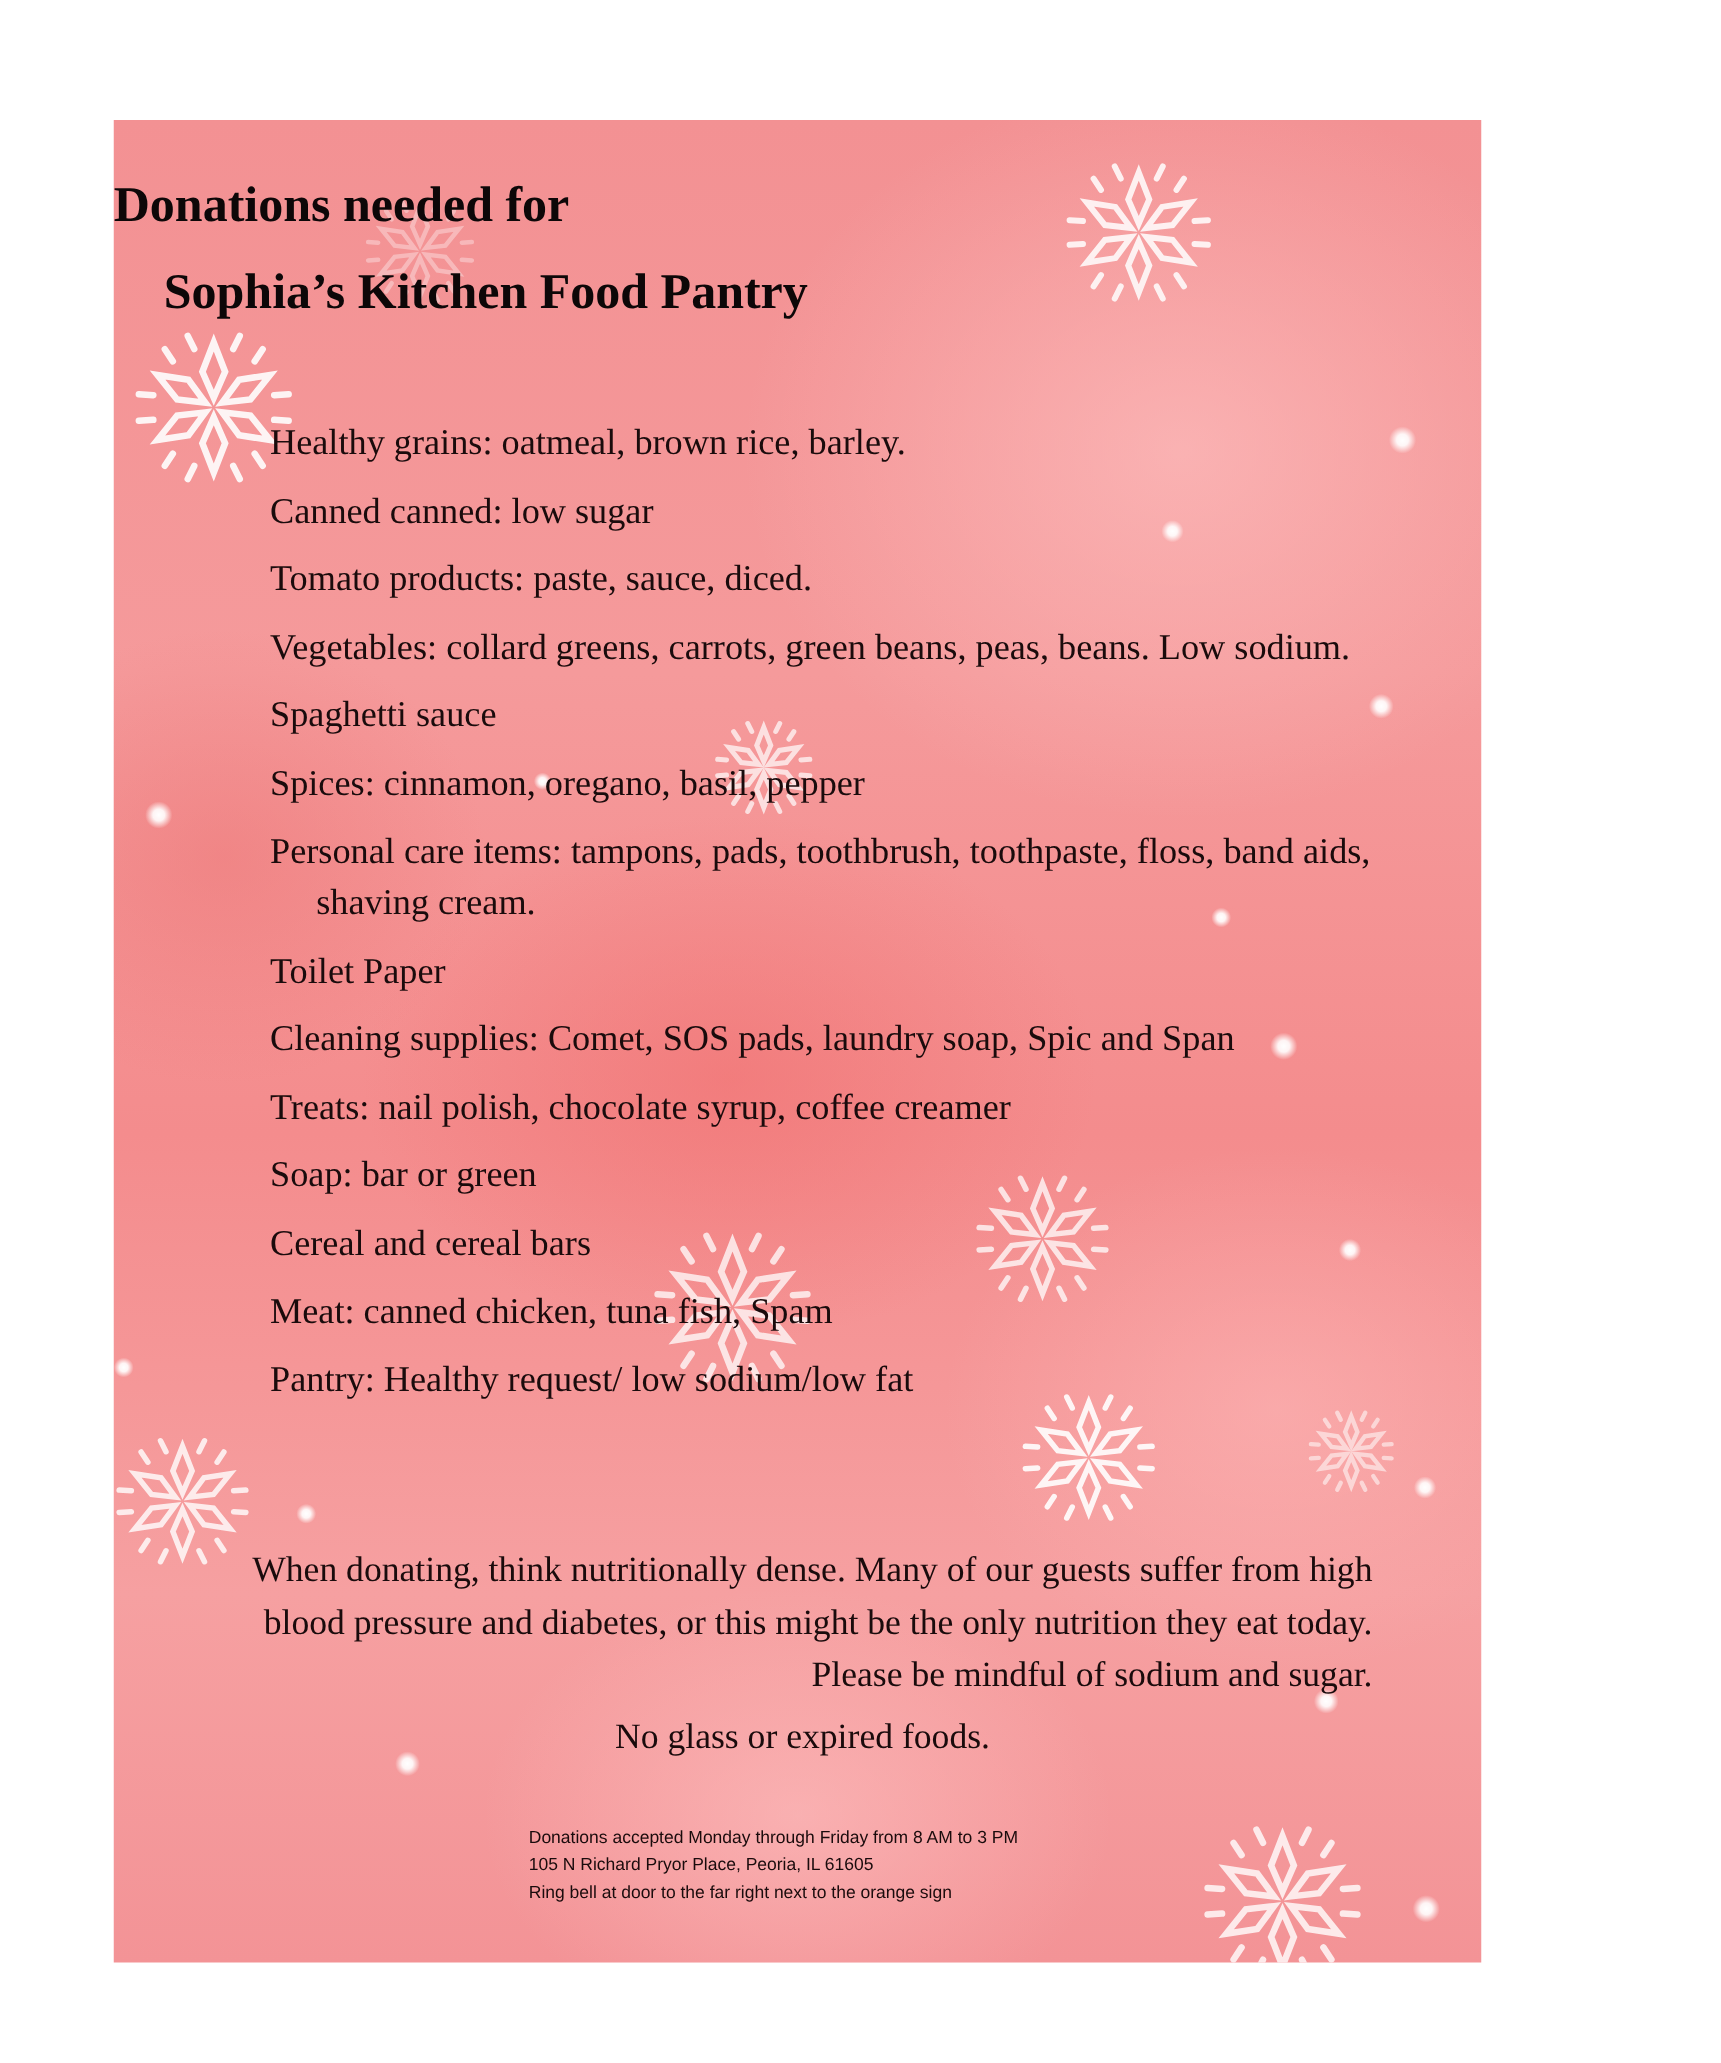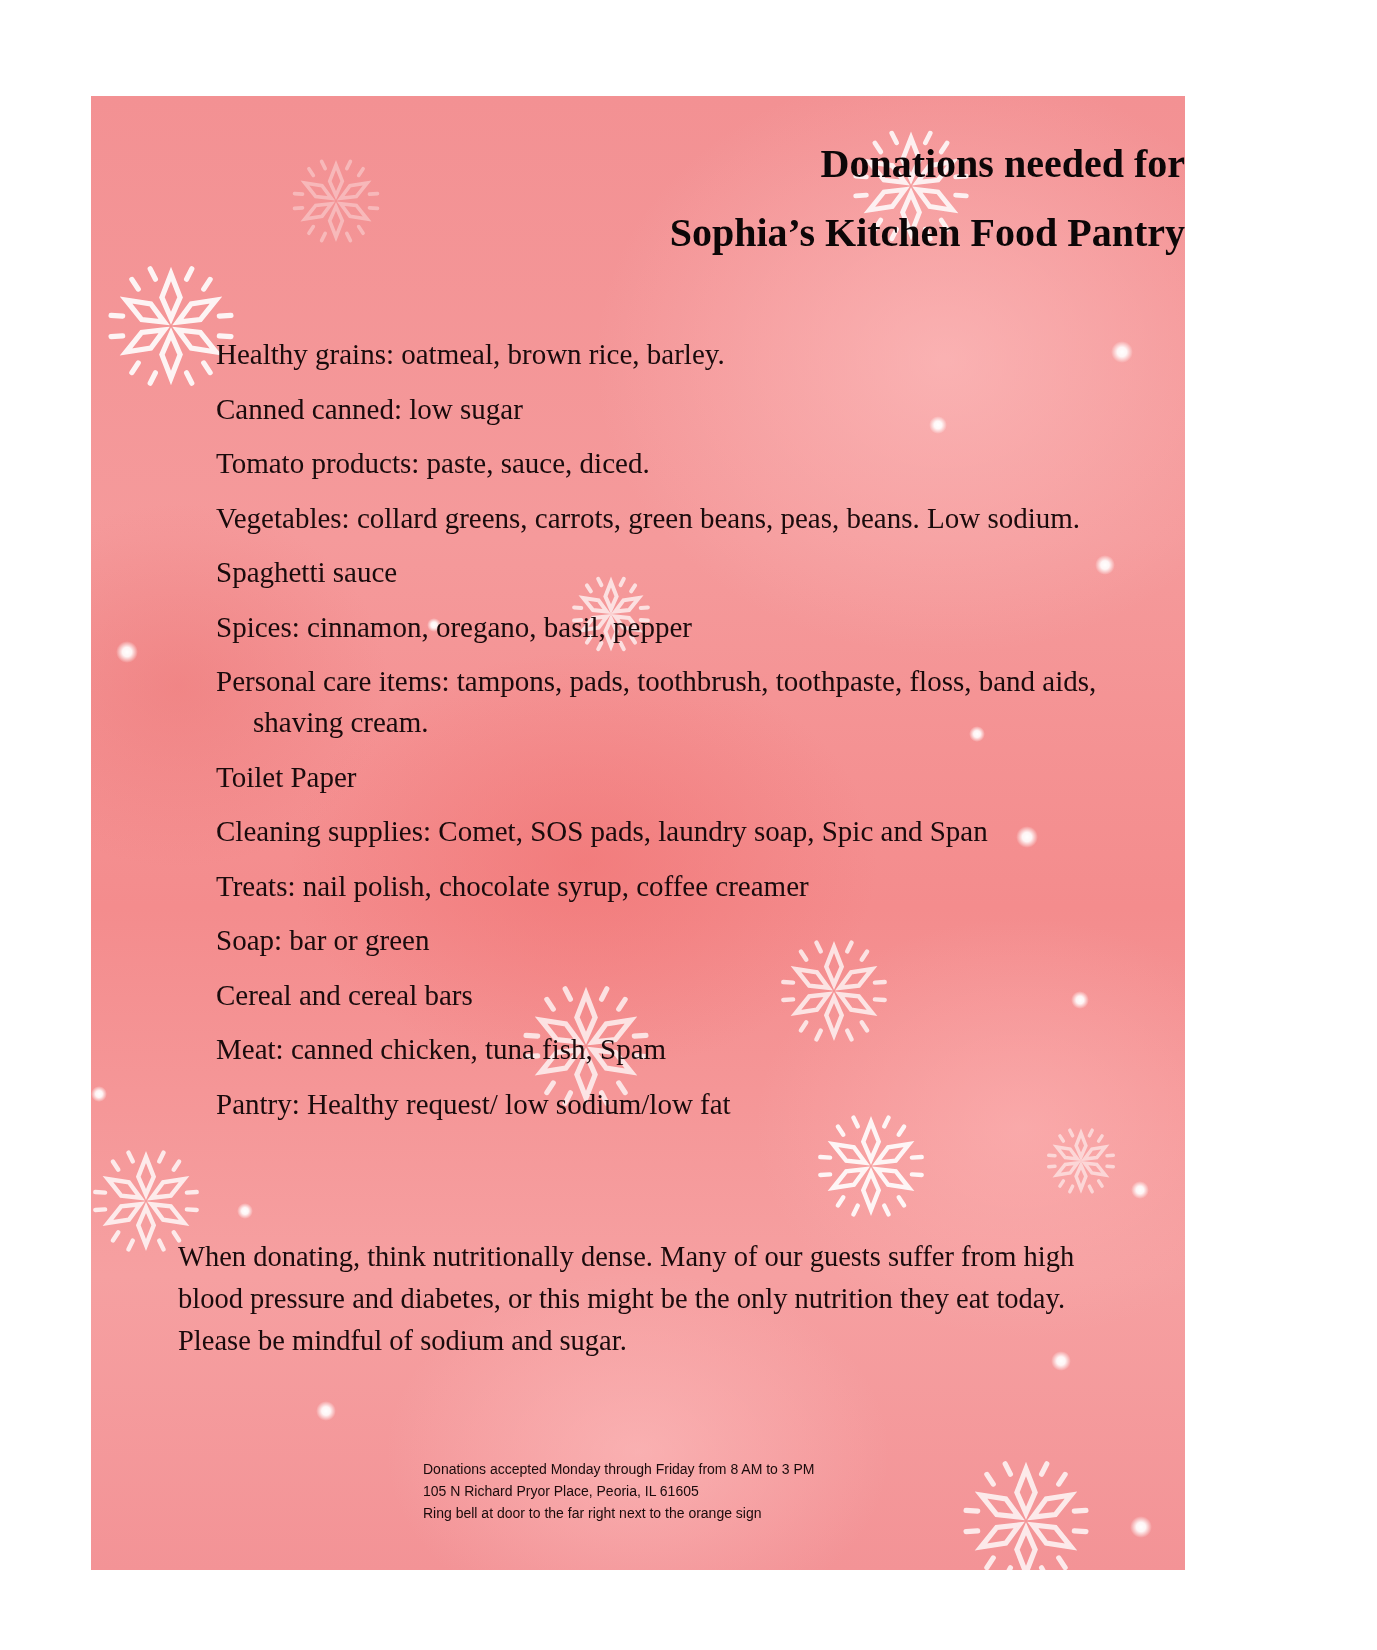--- a/index.html
+++ b/index.html
@@ -34,21 +34,21 @@
     }
     .sparkle {
       position: absolute;
       border-radius: 50%;
       background: radial-gradient(circle, #ffffff 0%, rgba(255,255,255,0.9) 30%, rgba(255,255,255,0) 70%);
     }
     .title {
       position: absolute;
       left: 0;
       right: 0;
-      text-align: right;
+      text-align: left;
       font-family: "Liberation Serif", "DejaVu Serif", serif;
       font-weight: bold;
       font-size: 40px;
       color: #0d0708;
       margin: 0;
       line-height: 1;
     }
     .title-line1 { top: 48px; }
     .title-line2 { top: 117px; margin-left: 40px; }
     .items {
@@ -72,20 +72,21 @@
     .closing {
       position: absolute;
       left: 87px;
       top: 1140px;
       width: 920px;
       margin: 0;
       font-family: "Liberation Serif", "DejaVu Serif", serif;
       font-size: 28.5px;
       line-height: 42px;
       color: #1a0b0c;
+      text-align: right;
     }
     .no-glass {
       position: absolute;
       left: 0;
       right: 0;
       top: 1277px;
       text-align: center;
       margin: 0 0 0 8px;
       font-family: "Liberation Serif", "DejaVu Serif", serif;
       font-size: 28.5px;
@@ -279,19 +280,20 @@
     <li>Toilet Paper</li>
     <li>Cleaning supplies: Comet, SOS pads, laundry soap, Spic and Span</li>
     <li>Treats: nail polish, chocolate syrup, coffee creamer</li>
     <li>Soap: bar or green</li>
     <li>Cereal and cereal bars</li>
     <li>Meat: canned chicken, tuna fish, Spam</li>
     <li>Pantry: Healthy request/ low sodium/low fat</li>
   </ul>
 
   <p class="closing">When donating, think nutritionally dense. Many of our guests suffer from high blood pressure and diabetes, or this might be the only nutrition they eat today. Please be mindful of sodium and sugar.</p>
+  <p class="no-glass">No glass or expired foods.</p>
 
   <div class="footer">
     <div>Donations accepted Monday through Friday from 8 AM to 3 PM</div>
     <div>105 N Richard Pryor Place, Peoria, IL 61605</div>
     <div>Ring bell at door to the far right next to the orange sign</div>
   </div>
 </div>
 
 </body></html>

